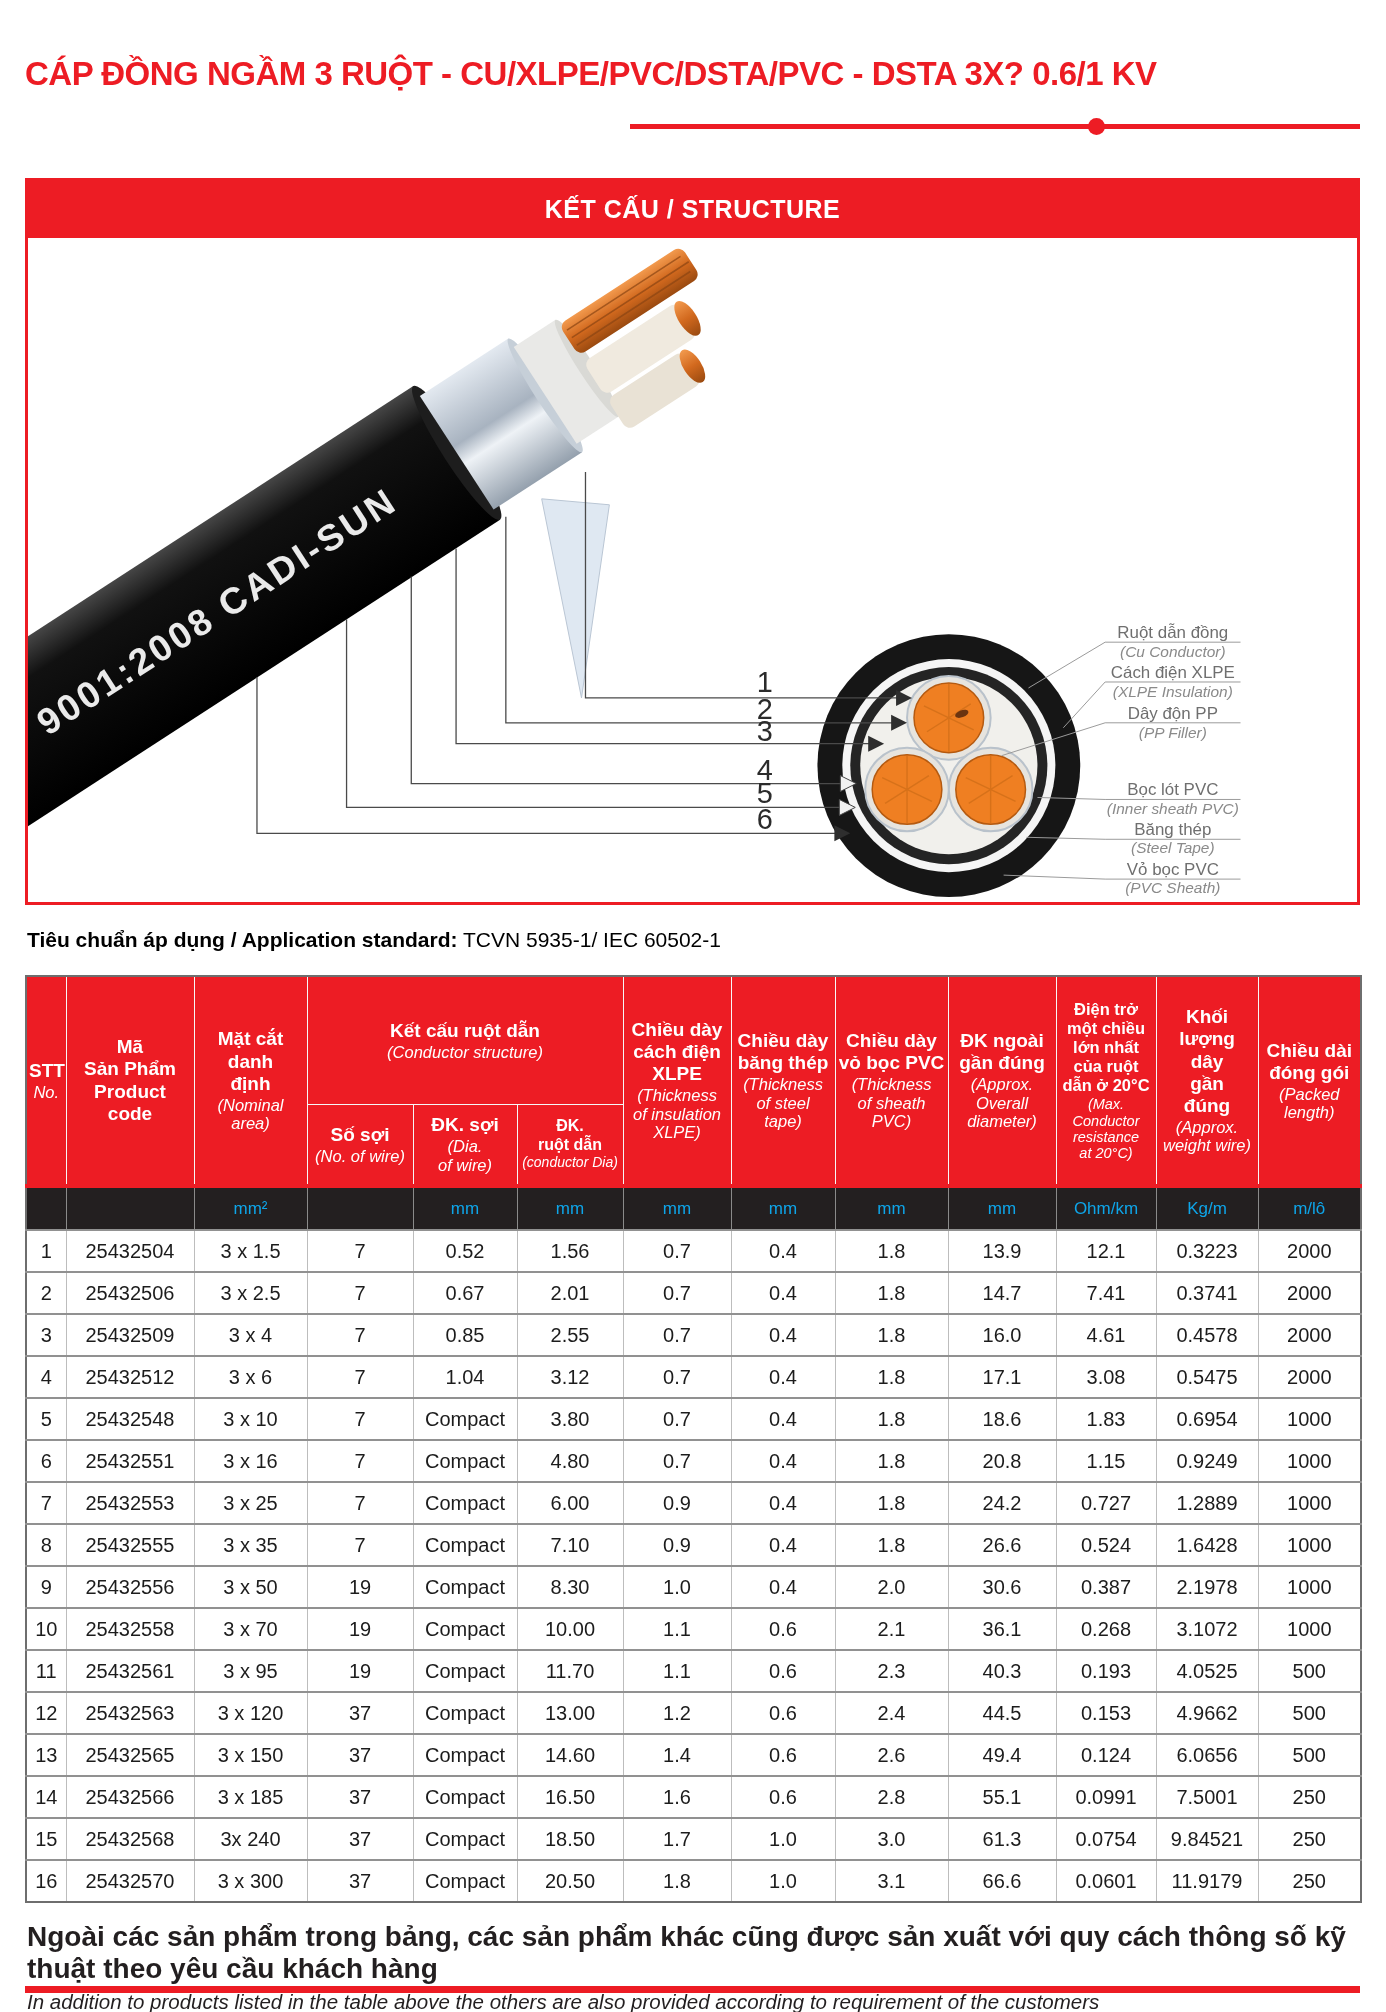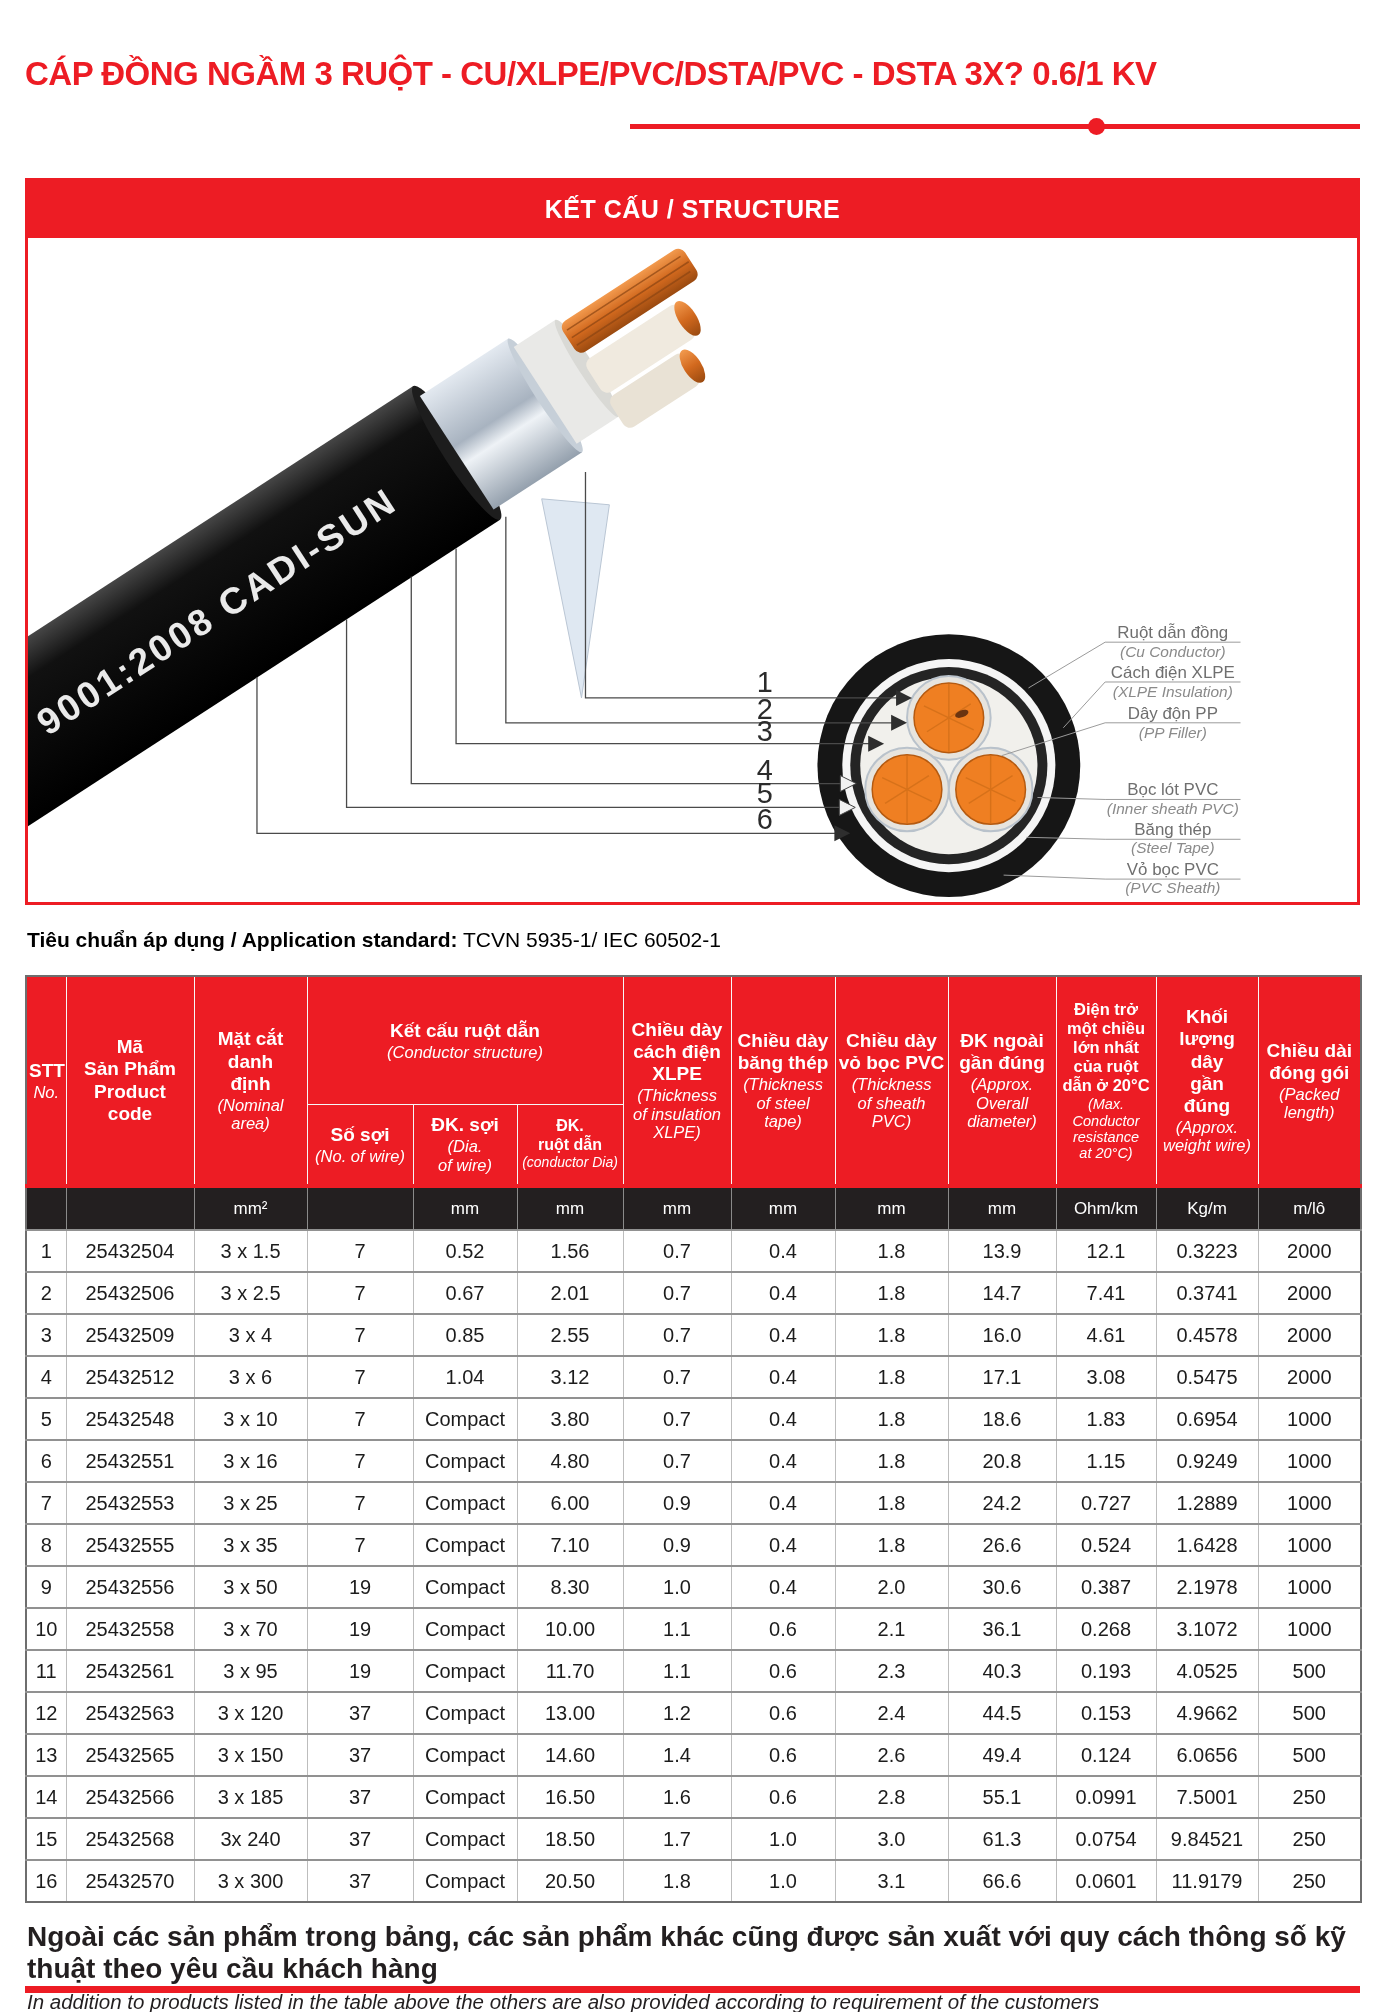--- a/index.html
+++ b/index.html
@@ -29,21 +29,21 @@
   table.spec { width:1335px; table-layout:fixed; border-collapse:collapse; border:2px solid #6e6e6e; }
   table.spec thead th { background:#ED1C24; color:#fff; border:1px solid #f7f7f7; vertical-align:middle; text-align:center; padding:2px; }
   .th-vi { display:block; white-space:pre-line; font-weight:bold; font-size:19px; line-height:1.16; }
   .th-en { display:block; white-space:pre-line; font-weight:normal; font-style:italic; font-size:16.5px; line-height:1.12; margin-top:1px; }
   .th-sm .th-vi { font-size:16px; }
   .th-sm .th-en { font-size:14px; }
   .th-xs .th-vi { font-size:16.5px; }
   .th-xs .th-en { font-size:14.5px; }
   tr.hrow1 { height:128px; } tr.hrow2 { height:82px; }
   tr.units-row { height:44px; }
-  tr.units-row td { background:#231F20; color:#ffffff; font-size:17px; text-align:center; vertical-align:middle;
+  tr.units-row td { background:#231F20; color:#0ea5e9; font-size:17px; text-align:center; vertical-align:middle;
                     border:1px solid #8a8a8a; border-top:4px solid #ED1C24; }
   tbody.data tr { height:42px; }
   tbody.data td { font-size:20px; color:#1c1c1c; text-align:center; vertical-align:middle; background:#fff;
                   border-left:1px solid #bdbdbd; border-right:1px solid #bdbdbd; border-top:2px solid #919191; }
   tbody.data tr:last-child td { border-bottom:2px solid #6e6e6e;margin-top:28px; }
 
   
   .footer-note { position:absolute; top:1921px; left:27px; width:1332px; color:#231F20; }
   .footer-note .vi { font-weight:bold; font-size:28px; }
   .footer-note .en { font-style:italic; font-size:20.5px; margin-top:5px; }

